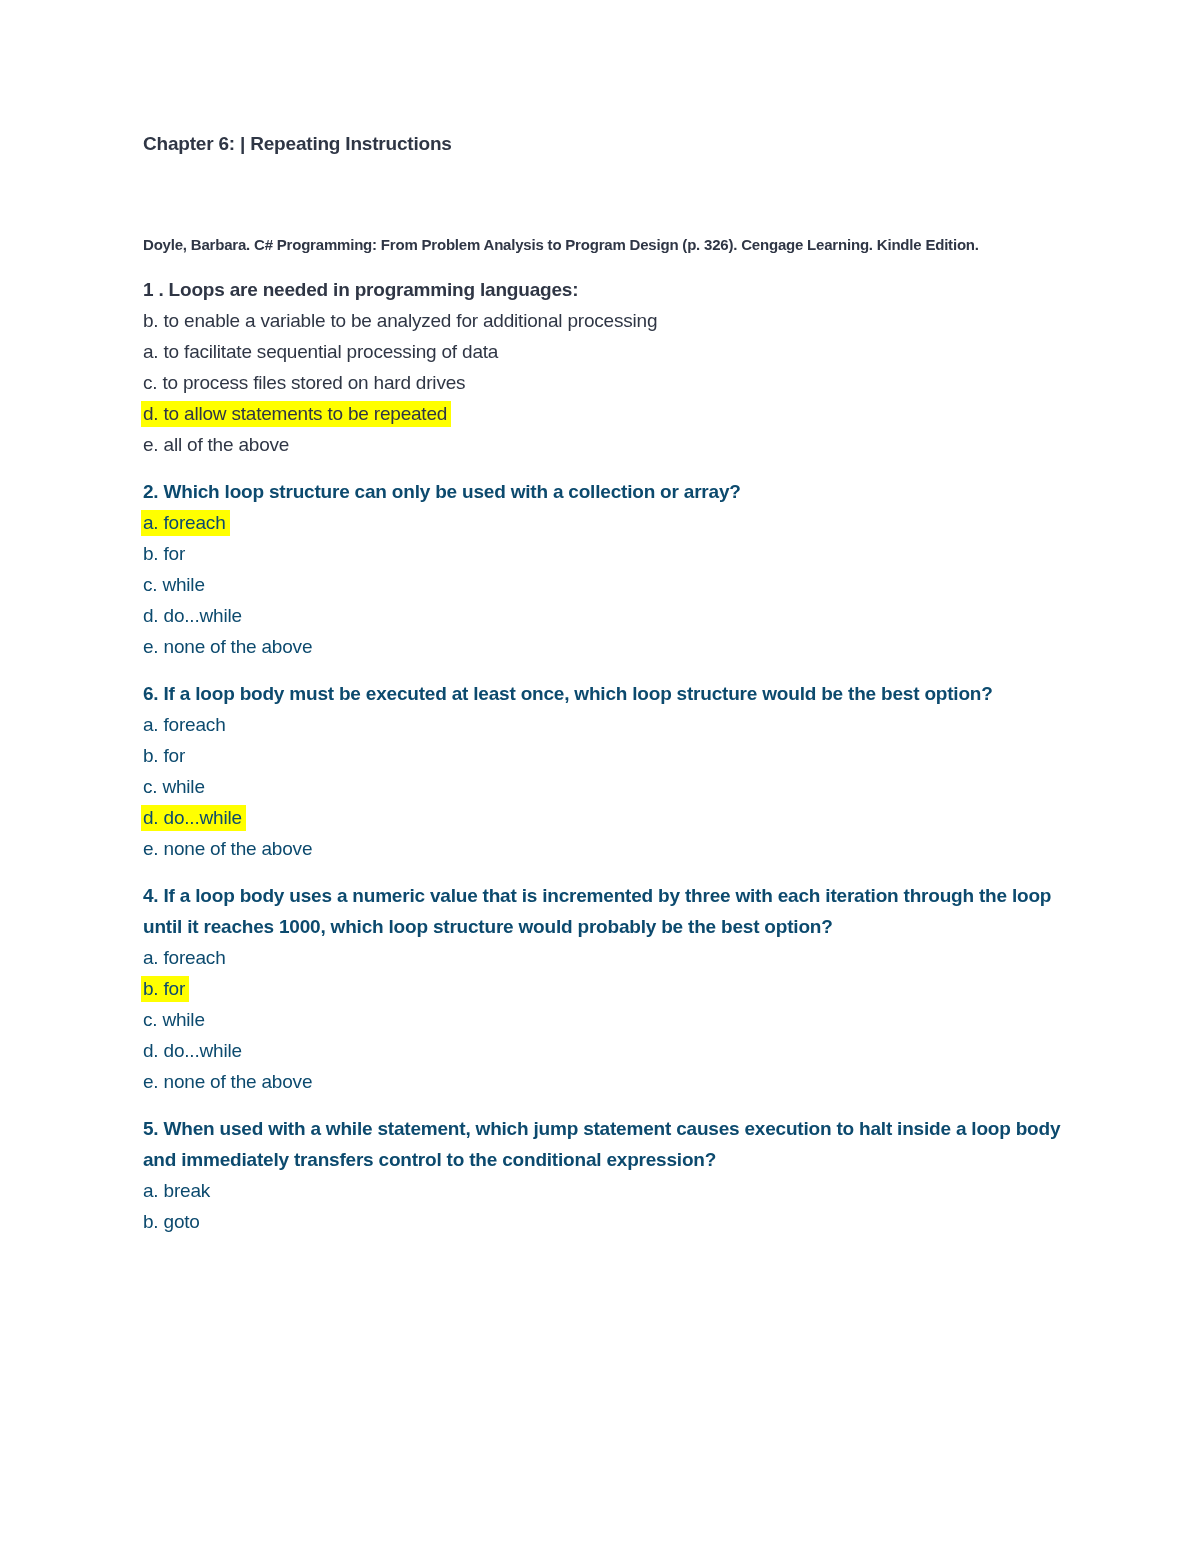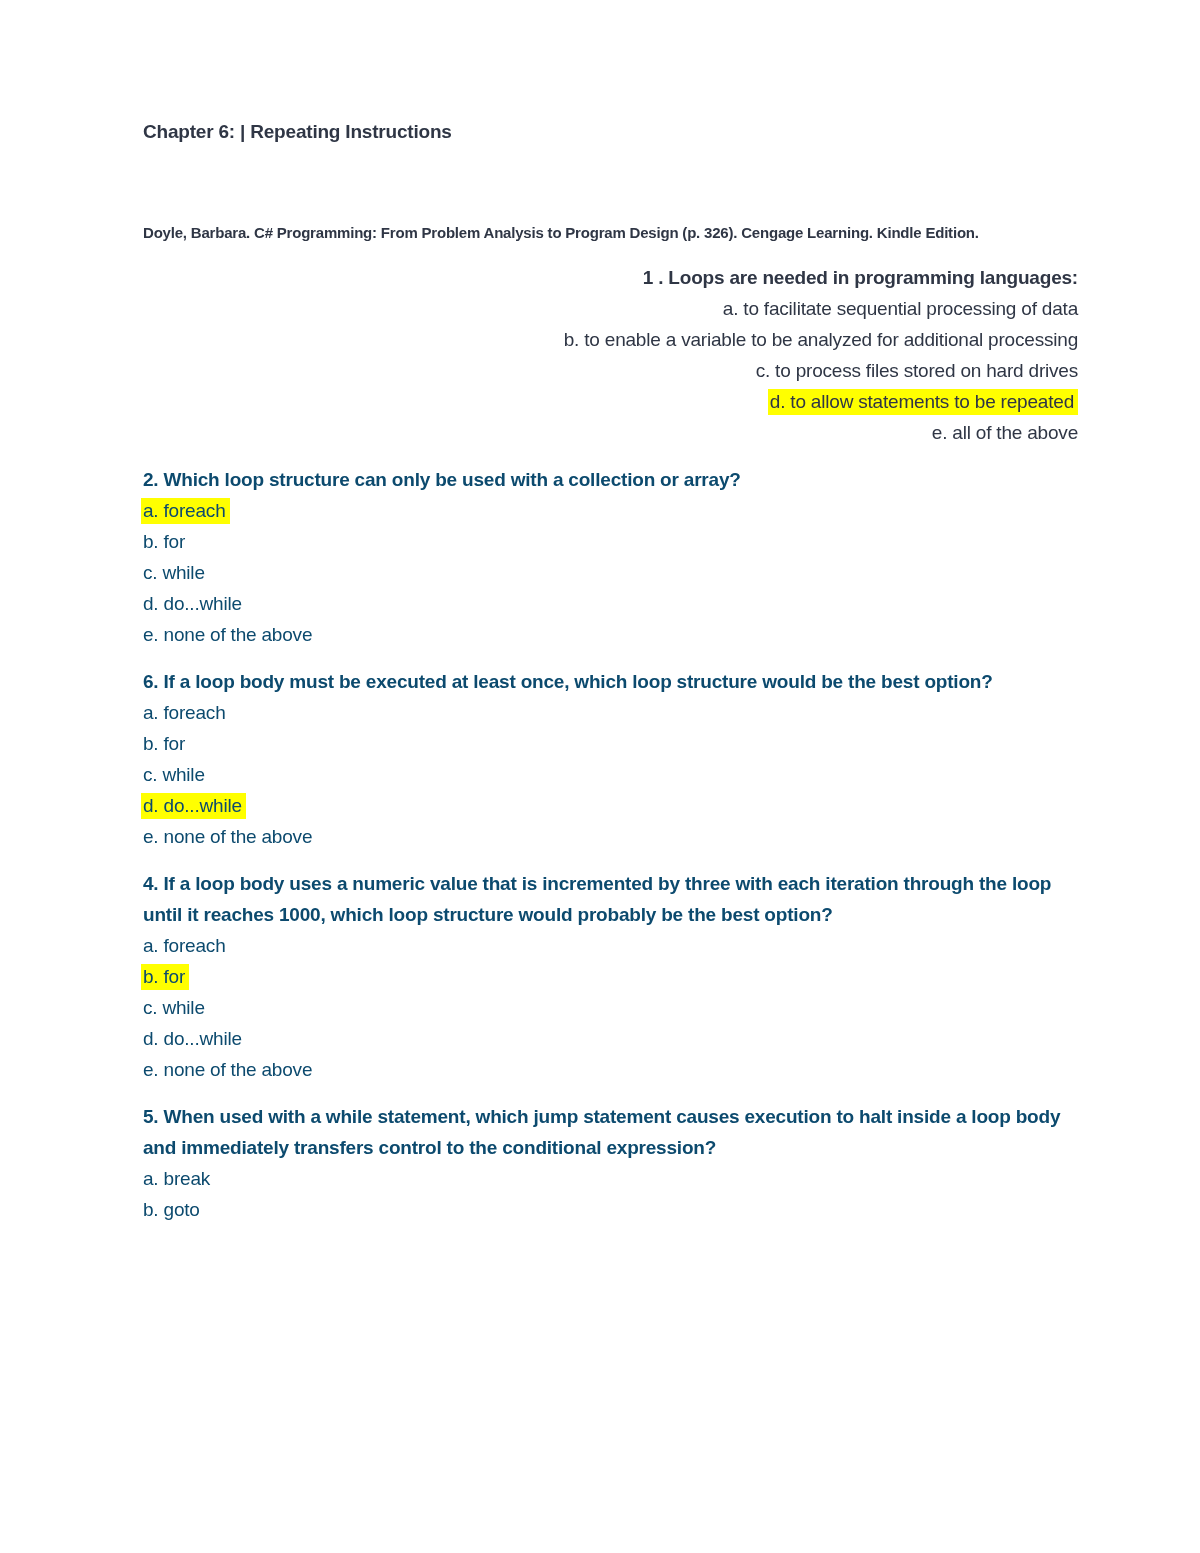--- a/index.html
+++ b/index.html
@@ -11,21 +11,21 @@
     position: relative;
     width: 1200px;
     height: 1553px;
     background: #ffffff;
     overflow: hidden;
     font-family: "Liberation Sans", sans-serif;
     letter-spacing: -0.2px;
   }
   .content {
     position: absolute;
-    top: 116px;
+    top: 128px;
     left: 143px;
     width: 935px;
   }
   .ink-top { color: #2f3645; }
   .ink-black { color: #0c4a6e; }
 
   .doc-title {
     font-size: 19px;
     font-weight: bold;
     line-height: 31px;
@@ -36,21 +36,20 @@
     font-weight: bold;
     line-height: 31px;
     margin: 0 0 14px 0;
   }
   .question {
     margin: 0;
     padding-top: 16px;
   }
   .question.first {
     padding-top: 0;
-    text-align: right;
   }
   .stem {
     font-size: 19px;
     font-weight: bold;
     line-height: 31px;
     margin: 0;
   }
   .option {
     font-size: 19px;
     font-weight: normal;
@@ -68,22 +67,22 @@
 
 <div class="page">
   <div class="content">
 
     <h1 class="doc-title ink-top">Chapter 6: | Repeating Instructions</h1>
 
     <p class="citation ink-top">Doyle, Barbara. C# Programming: From Problem Analysis to Program Design (p. 326). Cengage Learning. Kindle Edition.</p>
 
     <section class="question first ink-top">
       <p class="stem">1 . Loops are needed in programming languages:</p>
+      <p class="option"><span>b. to enable a variable to be analyzed for additional processing</span></p>
       <p class="option"><span>a. to facilitate sequential processing of data</span></p>
-      <p class="option"><span>b. to enable a variable to be analyzed for additional processing</span></p>
       <p class="option"><span>c. to process files stored on hard drives</span></p>
       <p class="option"><span class="hl">d. to allow statements to be repeated</span></p>
       <p class="option"><span>e. all of the above</span></p>
     </section>
 
     <section class="question ink-black">
       <p class="stem">2. Which loop structure can only be used with a collection or array?</p>
       <p class="option"><span class="hl">a. foreach</span></p>
       <p class="option"><span>b. for</span></p>
       <p class="option"><span>c. while</span></p>

